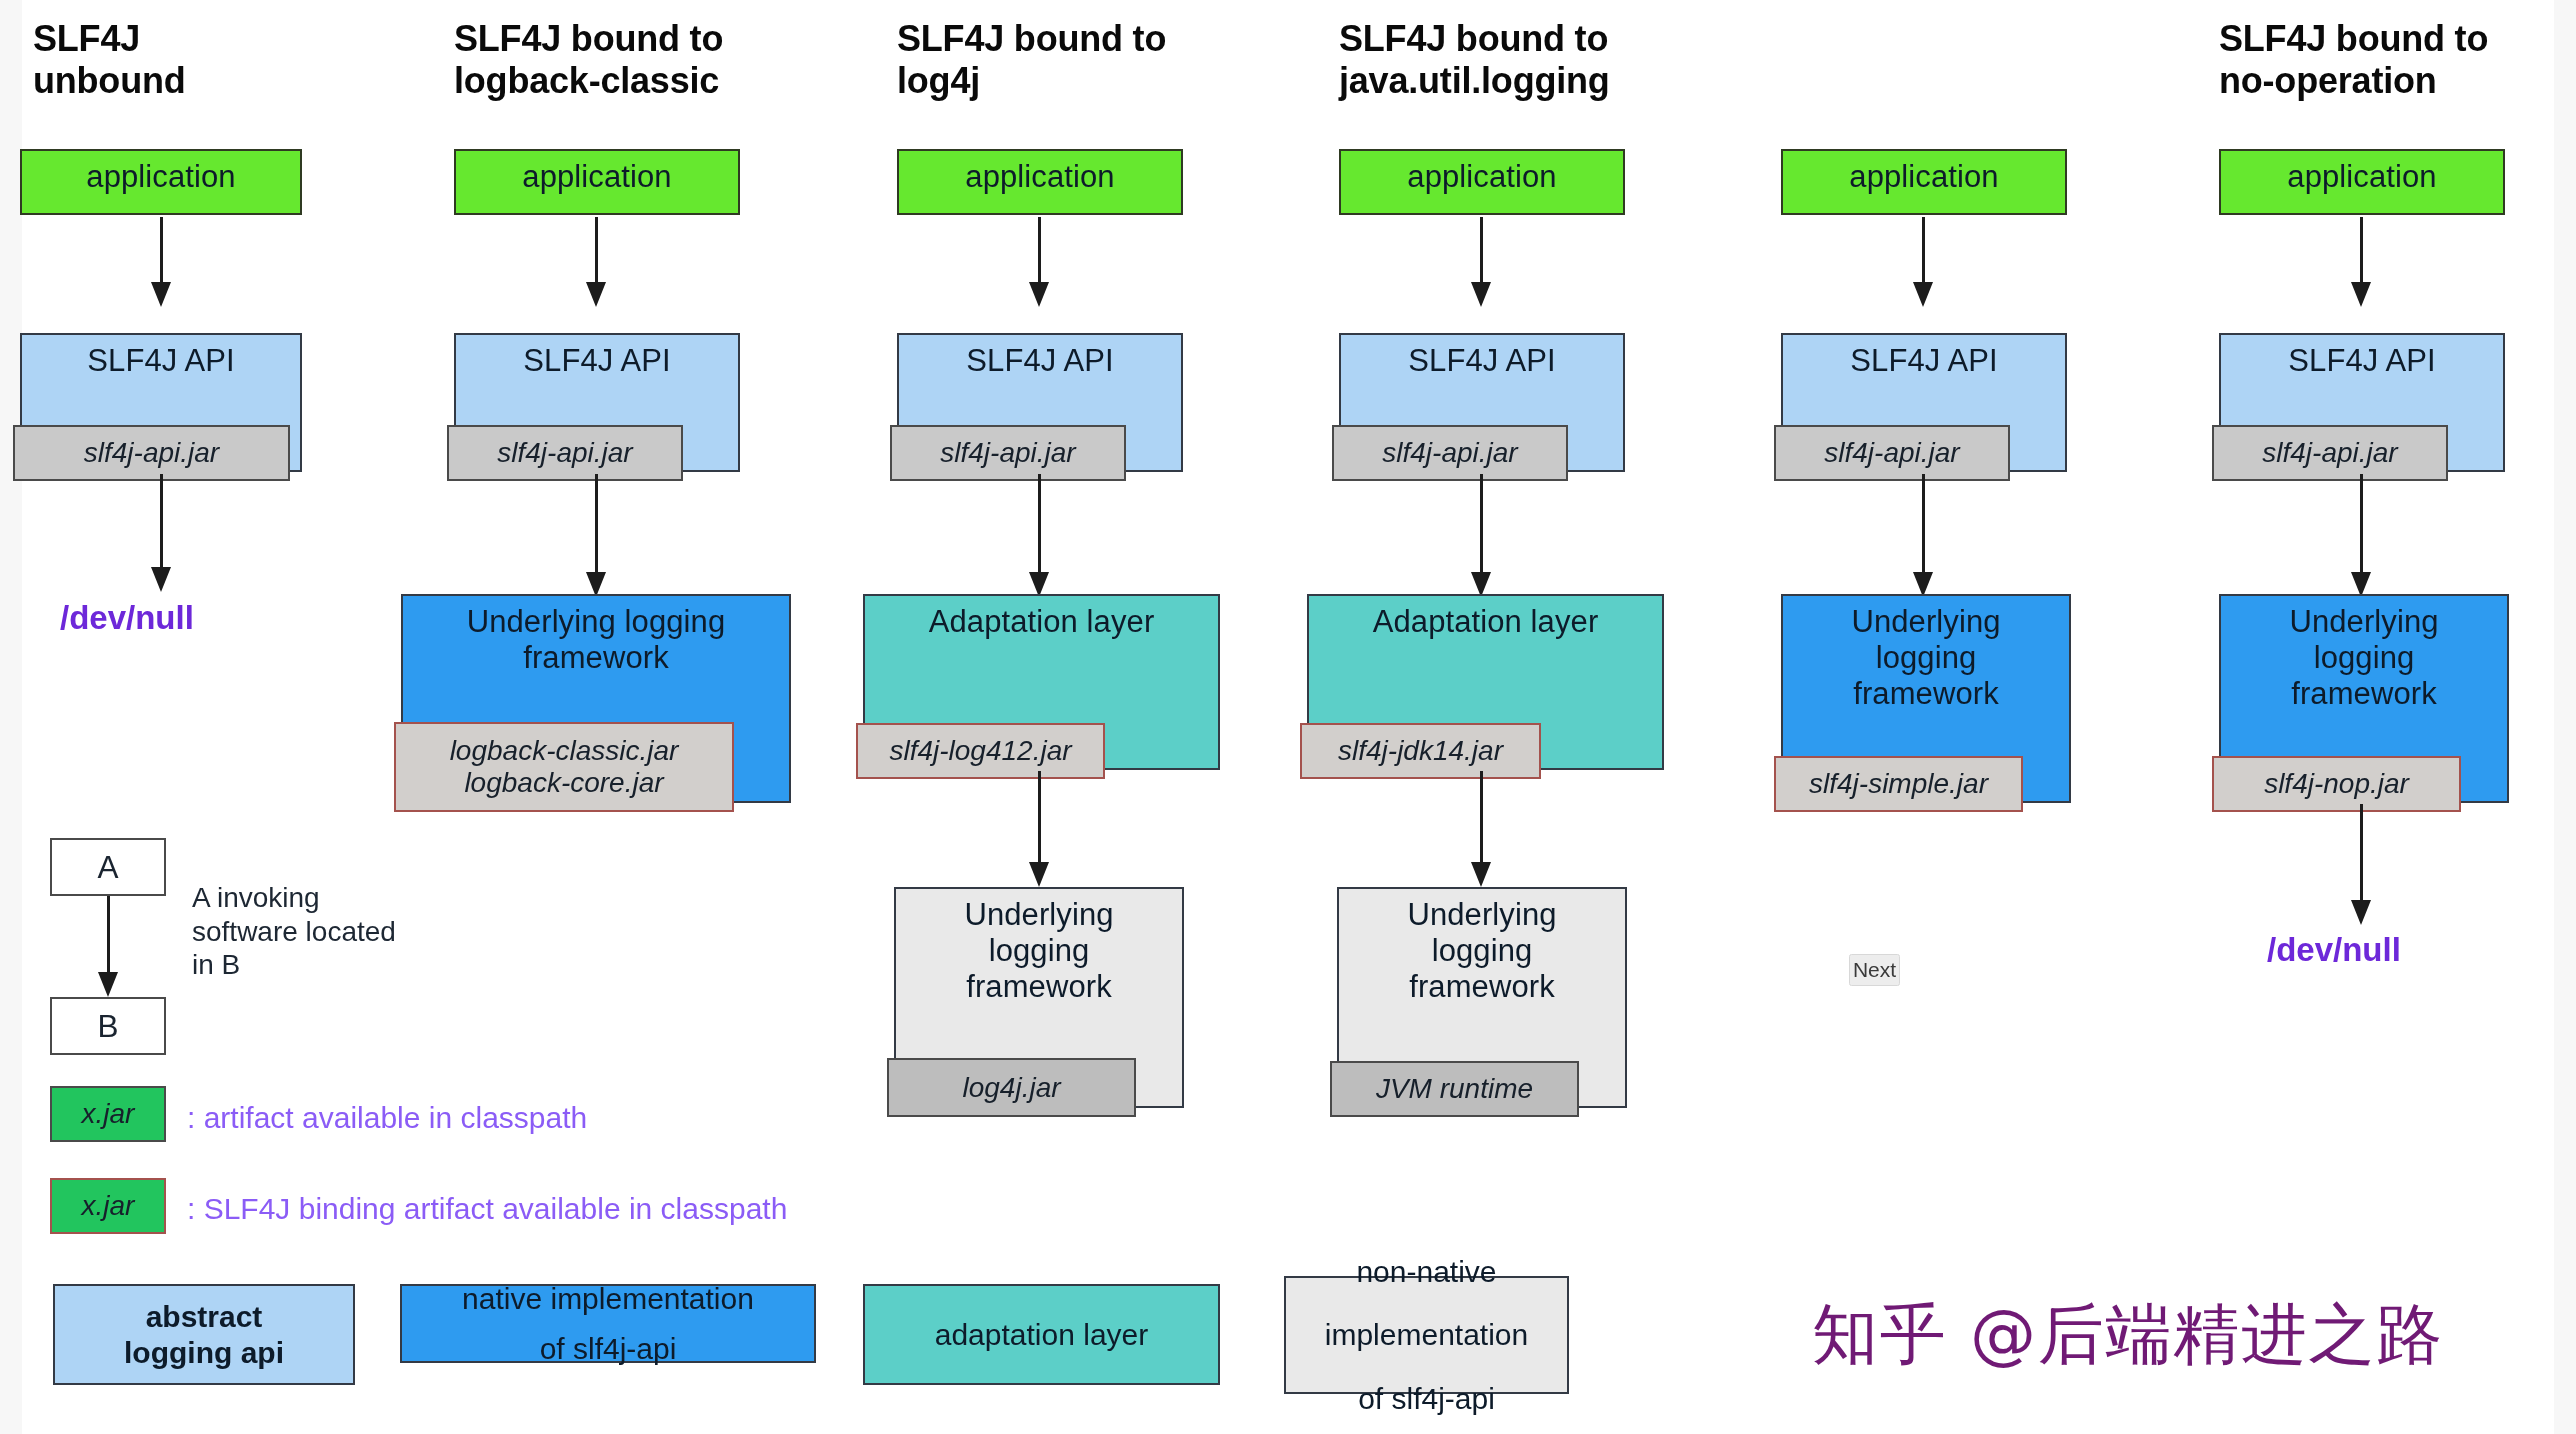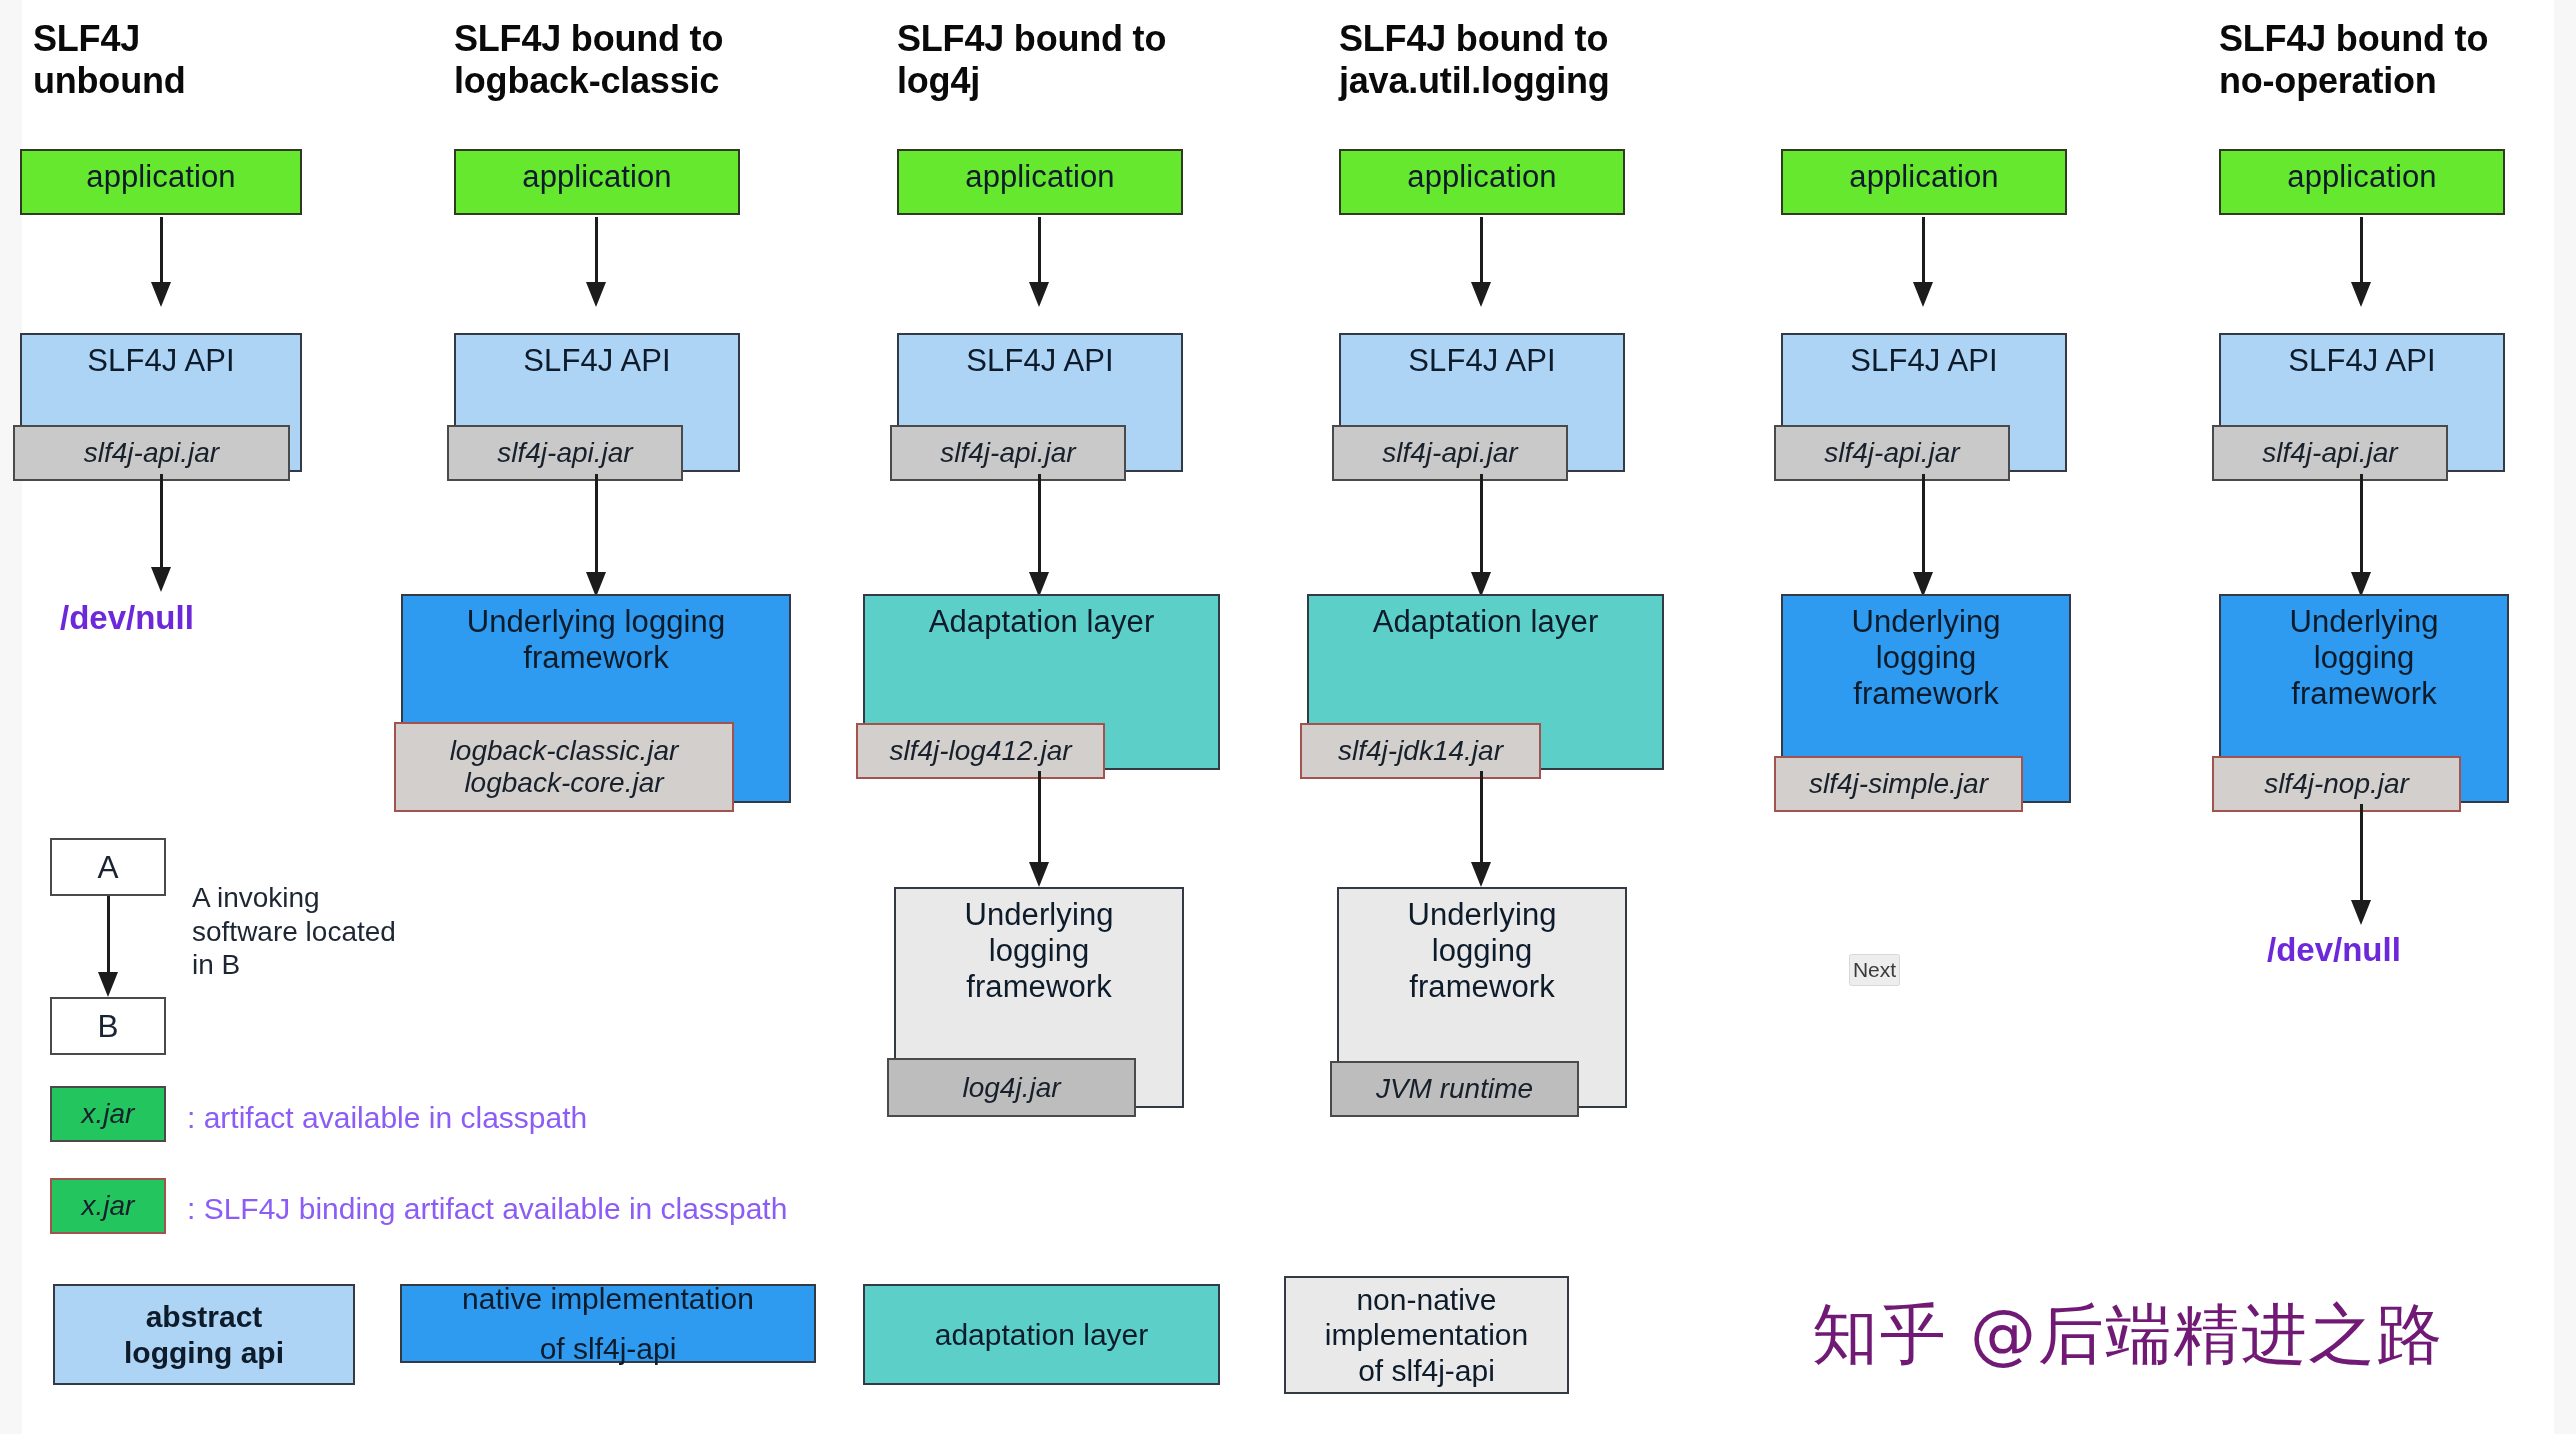--- a/index.html
+++ b/index.html
@@ -394,21 +394,21 @@
 
   <div class="swatch s2" style="left:400px;top:1284px;width:416px;height:79px;flex-direction:column;gap:14px;">
     <div>native implementation</div>
     <div>of slf4j-api</div>
   </div>
 
   <div class="swatch s3" style="left:863px;top:1284px;width:357px;height:101px;">
     <div>adaptation layer</div>
   </div>
 
-  <div class="swatch s4" style="left:1284px;top:1276px;width:285px;height:118px;flex-direction:column;">
+  <div class="swatch s4" style="left:1284px;top:1276px;width:285px;height:118px;flex-direction:column;gap:28px;">
     <div>non-native</div>
     <div>implementation</div>
     <div>of slf4j-api</div>
   </div>
 
   <div class="watermark" style="left:1812px;top:1290px;">知乎 @后端精进之路</div>
 
 </div>
 
 

